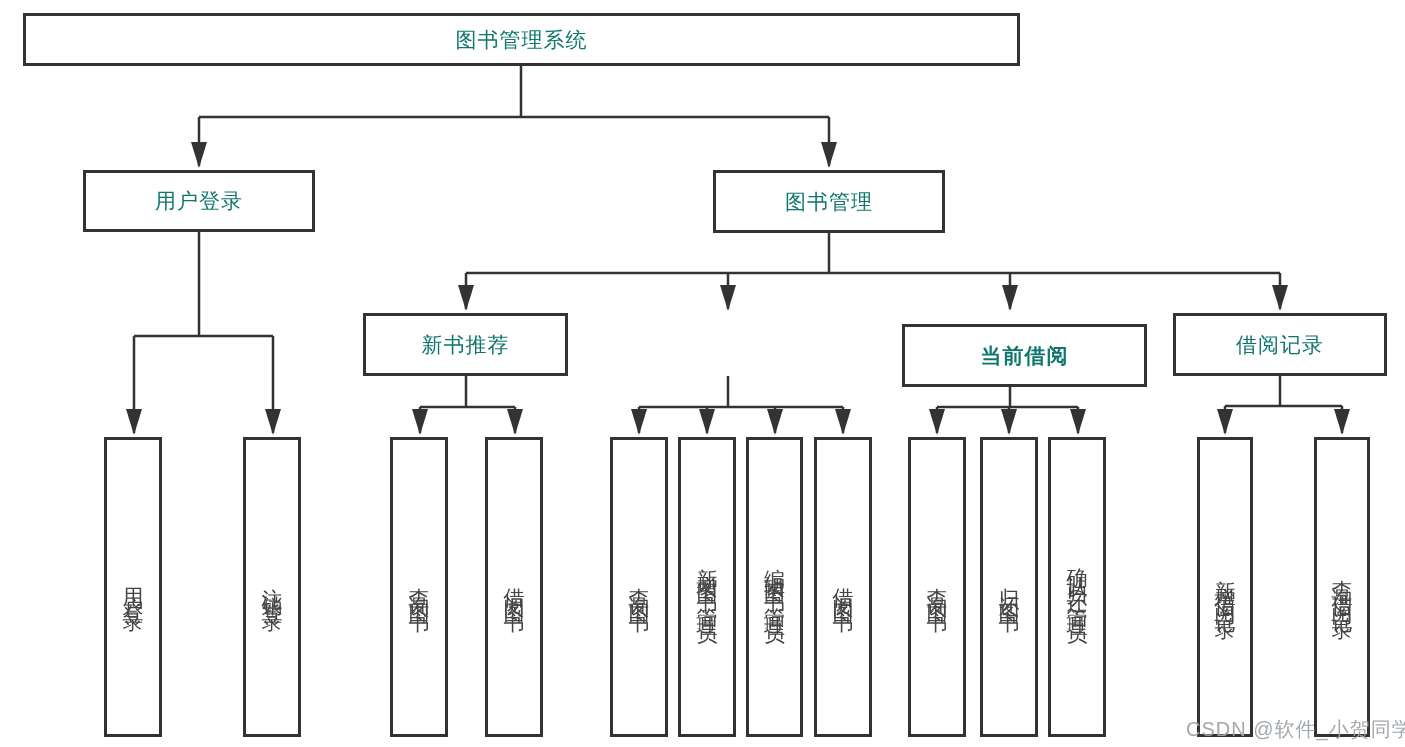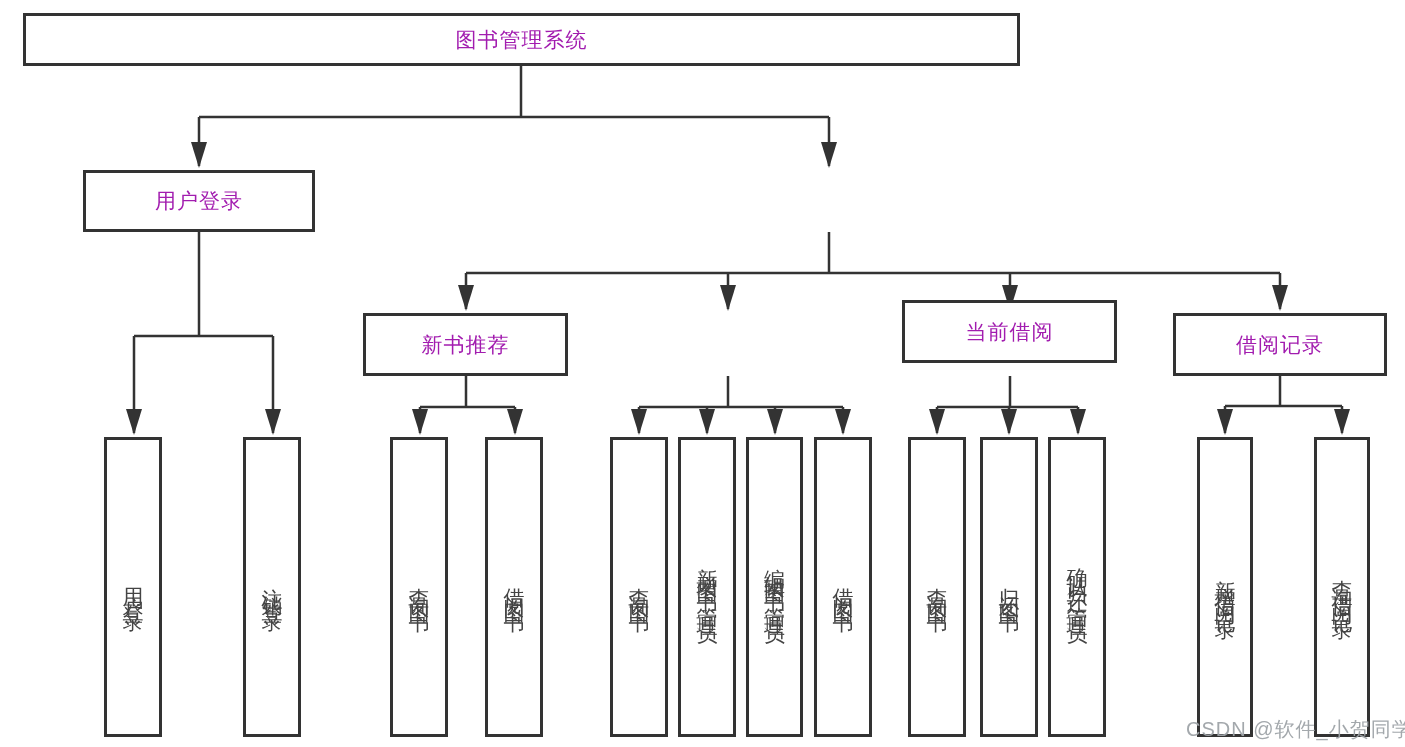--- a/index.html
+++ b/index.html
@@ -24,21 +24,21 @@
     pointer-events: none;
   }
   .node {
     position: absolute;
     box-sizing: border-box;
     border: 3px solid #333333;
     background: #ffffff;
     display: flex;
     align-items: center;
     justify-content: center;
-    color: #a21caf;
+    color: #0f766e;
     font-size: 21px;
     letter-spacing: 1px;
     white-space: nowrap;
   }
   .leaf {
     position: absolute;
     box-sizing: border-box;
     border: 3px solid #333333;
     background: #ffffff;
     top: 437px;
@@ -108,25 +108,28 @@
     </g>
   </svg>
 
   <div class="node" style="left:23px; top:13px; width:997px; height:53px;">
     <span>图书管理系统</span>
   </div>
 
   <div class="node" style="left:83px; top:170px; width:232px; height:62px;">
     <span>用户登录</span>
   </div>
+  <div class="node" style="left:713px; top:170px; width:232px; height:63px;">
+    <span>图书管理</span>
+  </div>
 
   <div class="node" style="left:363px; top:313px; width:205px; height:63px;text-align:center;">
     <span>新书推荐</span>
   </div>
-  <div class="node" style="left:902px; top:300px; width:215px; height:63px;">
+  <div class="node" style="left:902px; top:324px; width:245px; height:63px;font-weight:bold;">
     <span>当前借阅</span>
   </div>
   <div class="node" style="left:1173px; top:313px; width:214px; height:63px;">
     <span>借阅记录</span>
   </div>
 
   <div class="leaf" style="left:104px; width:58px;">
     <span class="vtext">用户登录</span>
   </div>
   <div class="leaf" style="left:243px; width:58px;">

